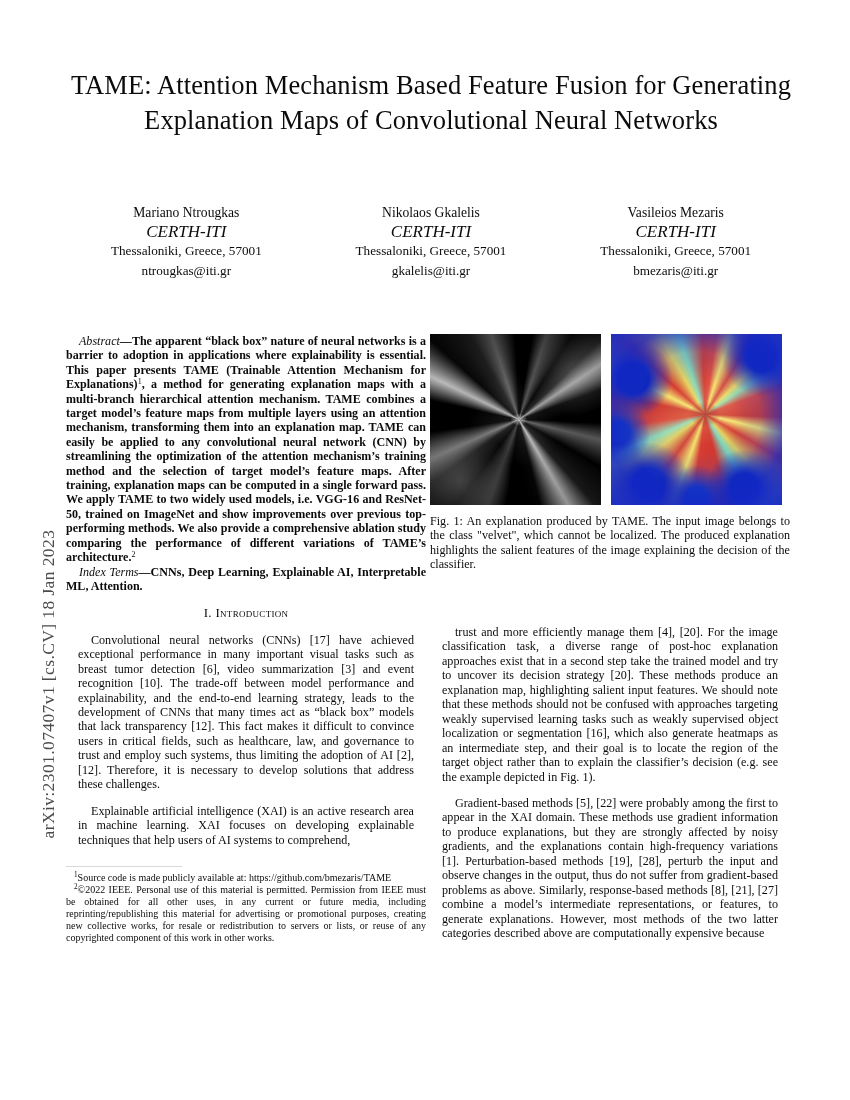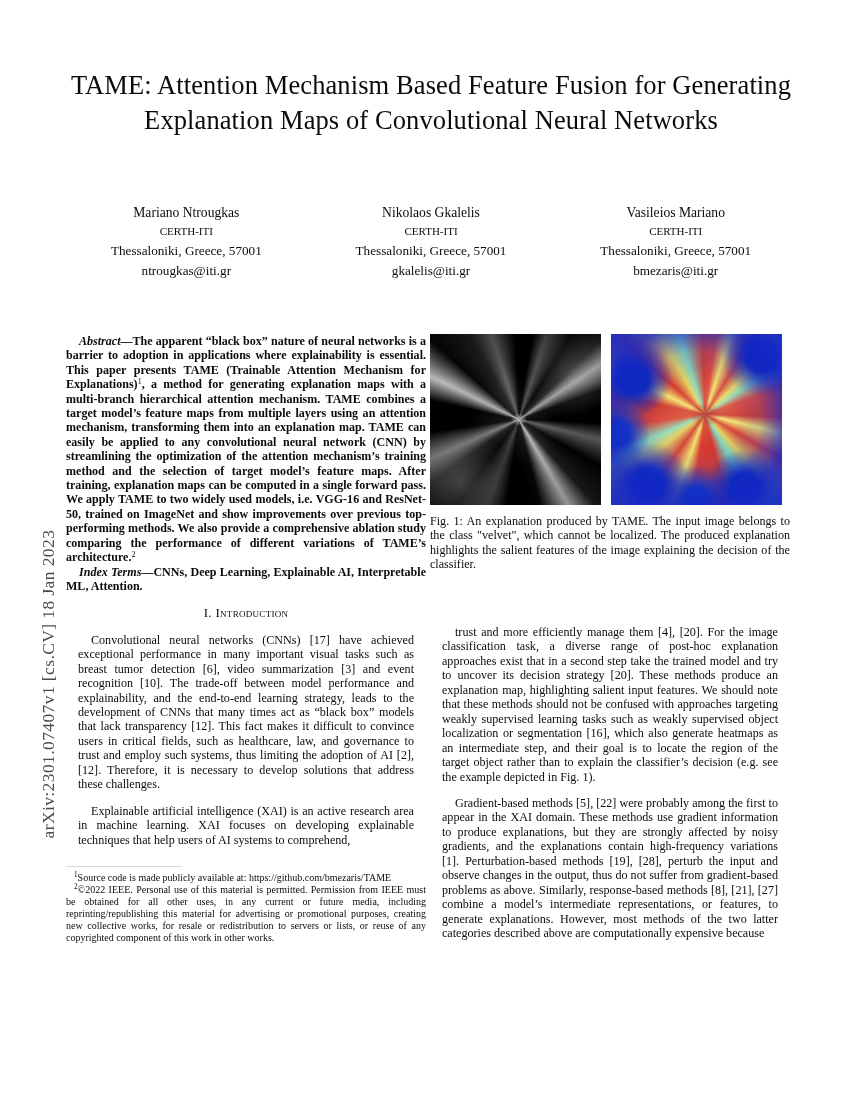--- a/index.html
+++ b/index.html
@@ -72,21 +72,21 @@
     display: flex;
     gap: 8px;
   }
   .author-col {
     flex: 1 1 33.33%;
     text-align: center;
     font-size: 13.4px;
     line-height: 19.2px;
   }
   .author-name { font-size: 13.6px; }
-  .author-aff  { font-size: 11px; }
+  .author-aff  { font-style: italic; font-size: 17px; }
   .author-addr { font-size: 13.2px; }
   .author-mail { font-size: 13.2px; }
 
   
   .col {
     position: absolute;
     top: 334px;
     width: 360px;
     font-size: 12.1px;
     line-height: 14.45px;
@@ -103,21 +103,21 @@
   }
 
   
   #abstract-block {
     font-weight: bold;
     font-size: 12.05px;
     line-height: 14.4px;
     text-align: justify;
   }
   #abstract-block p { margin: 0; text-indent: 13px; }
-  .lead-italic { font-style: italic; font-weight: bold; }
+  .lead-italic { font-style: italic; font-weight: normal; }
   sup { font-size: 8px; line-height: 0; vertical-align: 0.52em; font-weight: normal; }
 
   h2.section-head {
     font-size: 13px;
     font-weight: normal;
     font-variant: small-caps;
     text-align: center;
     margin: 13px 0 6px 0;
     letter-spacing: 0.3px;
   }
@@ -259,21 +259,21 @@
       <div class="author-addr">Thessaloniki, Greece, 57001</div>
       <div class="author-mail">ntrougkas@iti.gr</div>
     </div>
     <div class="author-col">
       <div class="author-name">Nikolaos Gkalelis</div>
       <div class="author-aff">CERTH-ITI</div>
       <div class="author-addr">Thessaloniki, Greece, 57001</div>
       <div class="author-mail">gkalelis@iti.gr</div>
     </div>
     <div class="author-col">
-      <div class="author-name">Vasileios Mariano</div>
+      <div class="author-name">Vasileios Mezaris</div>
       <div class="author-aff">CERTH-ITI</div>
       <div class="author-addr">Thessaloniki, Greece, 57001</div>
       <div class="author-mail">bmezaris@iti.gr</div>
     </div>
   </div>
 
   <div class="col" id="col-left">
 
     <div id="abstract-block">
       <p><span class="lead-italic">Abstract</span><span>—</span><span>The apparent “black box” nature of neural networks is a barrier to adoption in applications where explainability is essential. This paper presents TAME (Trainable Attention Mechanism for Explanations)</span><sup>1</sup><span>, a method for generating explanation maps with a multi-branch hierarchical attention mechanism. TAME combines a target model’s feature maps from multiple layers using an attention mechanism, transforming them into an explanation map. TAME can easily be applied to any convolutional neural network (CNN) by streamlining the optimization of the attention mechanism’s training method and the selection of target model’s feature maps. After training, explanation maps can be computed in a single forward pass. We apply TAME to two widely used models, i.e. VGG-16 and ResNet-50, trained on ImageNet and show improvements over previous top-performing methods. We also provide a comprehensive ablation study comparing the performance of different variations of TAME’s architecture.</span><sup>2</sup></p>

